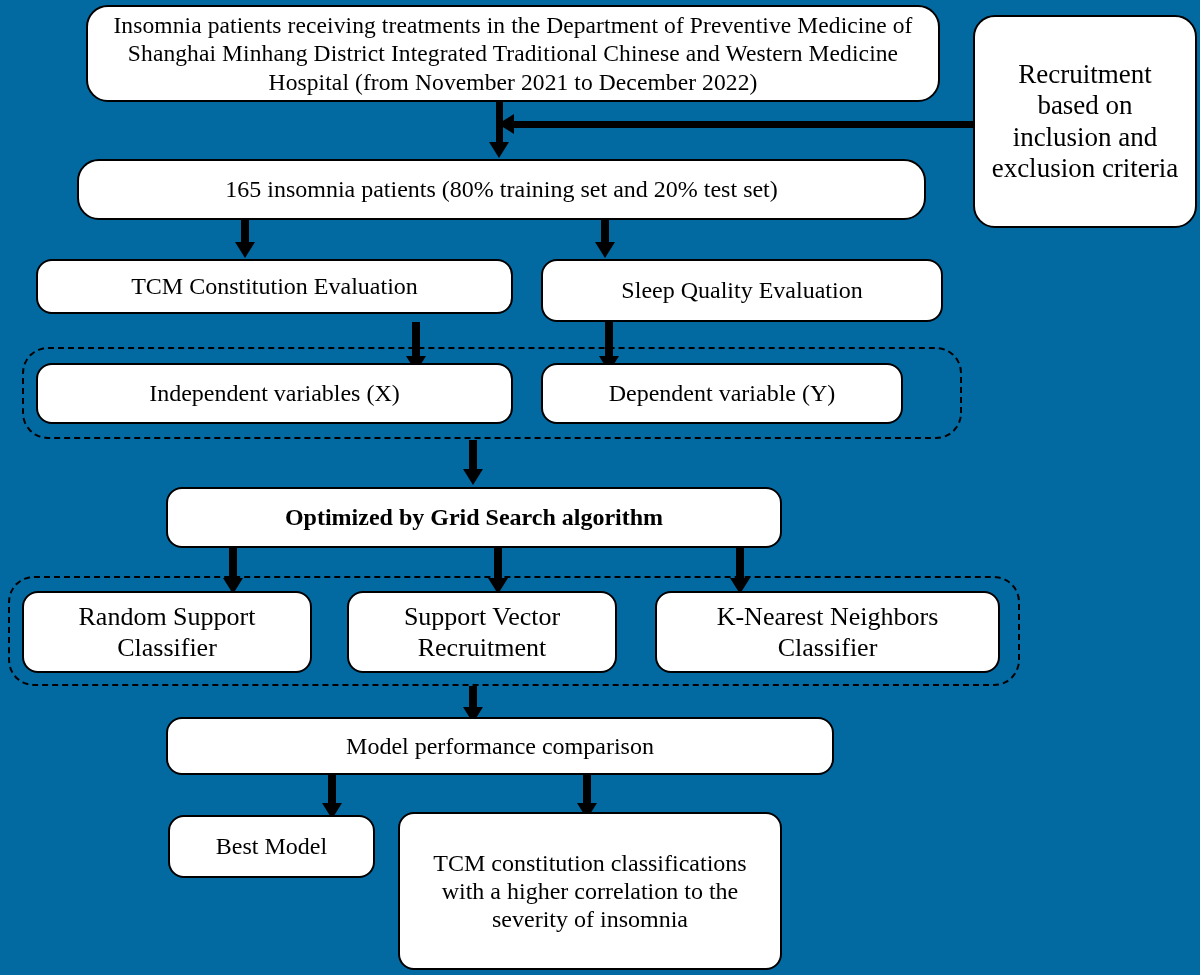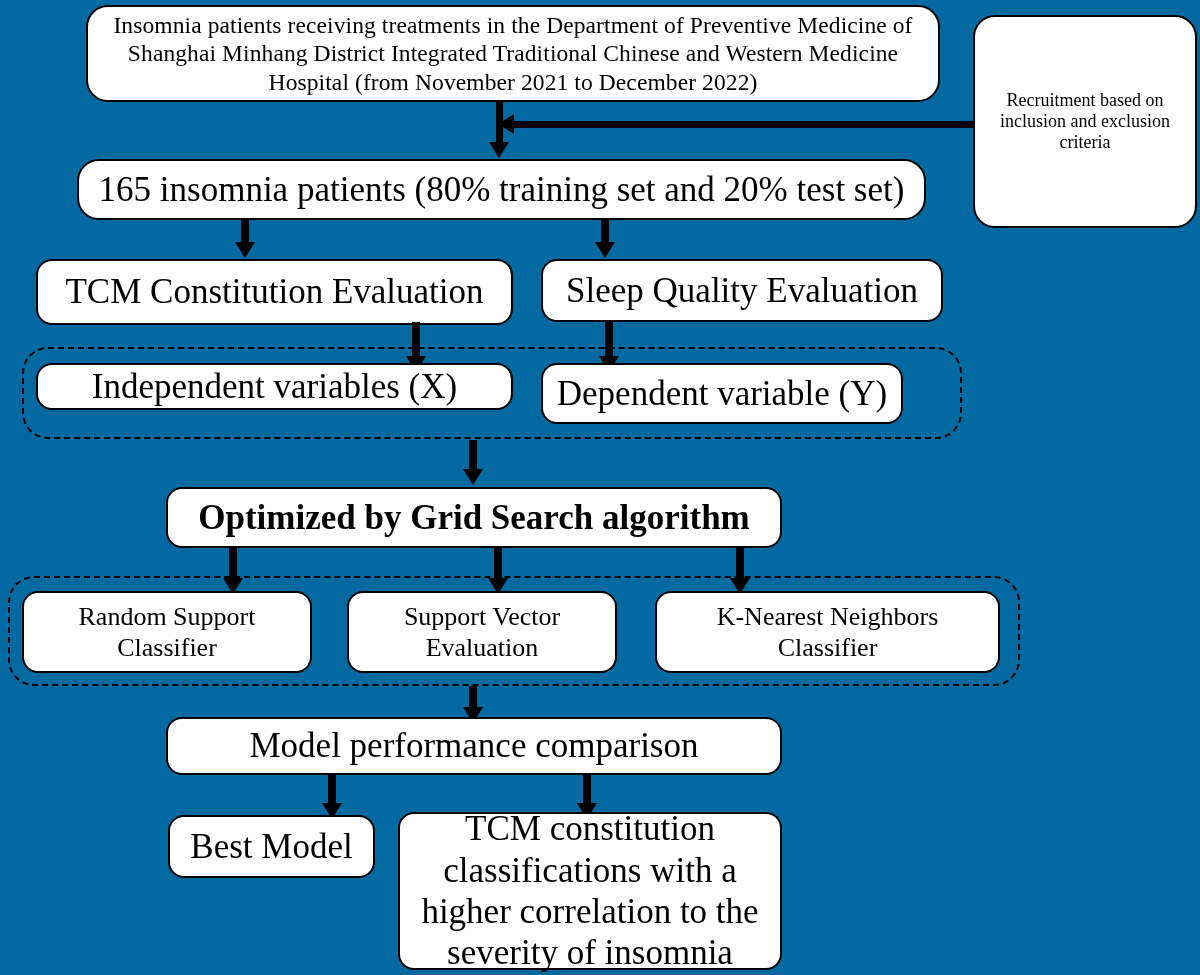--- a/index.html
+++ b/index.html
@@ -66,23 +66,23 @@
   .arrow-head-left {
     position: absolute;
     width: 0;
     height: 0;
     border-top: 10px solid transparent;
     border-bottom: 10px solid transparent;
     border-right: 16px solid #000000;
   }
   
   .fs-top   { font-size: 23.5px; letter-spacing: 0.1px; }
-  .fs-main  { font-size: 35px; }
+  .fs-main  { font-size: 24px; }
   .fs-mid   { font-size: 26px; }
-  .fs-side  { font-size: 18px; }
+  .fs-side  { font-size: 27px; }
 </style>
 </head>
 <body>
 
 <div id="flowchart">
 
   <div class="node rounded-lg fs-top" style="left:86px; top:5px; width:854px; height:97px;">
     <span class="txt">Insomnia patients receiving treatments in the Department of Preventive Medicine of Shanghai Minhang District Integrated Traditional Chinese and Western Medicine Hospital (from November 2021 to December 2022)</span>
   </div>
 
@@ -99,37 +99,37 @@
   <div class="node rounded-lg fs-main" style="left:77px; top:159px; width:849px; height:61px;">
     <span class="txt">165 insomnia patients (80% training set and 20% test set)</span>
   </div>
 
   <div class="arrow-v" style="left:241px; top:220px; width:8px; height:24px;"></div>
   <div class="arrow-head-down" style="left:235px; top:242px;"></div>
 
   <div class="arrow-v" style="left:601px; top:220px; width:8px; height:24px;"></div>
   <div class="arrow-head-down" style="left:595px; top:242px;"></div>
 
-  <div class="node rounded-md fs-main" style="left:36px; top:259px; width:477px; height:66px;font-family:Liberation Serif, serif;">
+  <div class="node rounded-md fs-main" style="left:36px; top:259px; width:477px; height:55px;font-family:Liberation Serif, serif;">
     <span class="txt">TCM Constitution Evaluation</span>
   </div>
 
   <div class="node rounded-md fs-main" style="left:541px; top:259px; width:402px; height:63px;text-align:center;">
     <span class="txt">Sleep Quality Evaluation</span>
   </div>
 
   <div class="arrow-v" style="left:412px; top:322px; width:8px; height:36px;"></div>
   <div class="arrow-head-down" style="left:406px; top:356px;"></div>
 
   <div class="arrow-v" style="left:605px; top:322px; width:8px; height:36px;"></div>
   <div class="arrow-head-down" style="left:599px; top:356px;"></div>
 
   <div class="group-dashed" style="left:22px; top:347px; width:940px; height:92px;"></div>
 
-  <div class="node rounded-md fs-main" style="left:36px; top:363px; width:477px; height:47px;">
+  <div class="node rounded-md fs-main" style="left:36px; top:363px; width:477px; height:61px;">
     <span class="txt">Independent variables (X)</span>
   </div>
 
   <div class="node rounded-md fs-main" style="left:541px; top:363px; width:362px; height:61px;">
     <span class="txt">Dependent variable (Y)</span>
   </div>
 
   <div class="arrow-v" style="left:469px; top:440px; width:8px; height:30px;"></div>
   <div class="arrow-head-down" style="left:463px; top:469px;"></div>
 
@@ -146,31 +146,31 @@
   <div class="arrow-v" style="left:736px; top:548px; width:8px; height:32px;"></div>
   <div class="arrow-head-down" style="left:730px; top:578px;"></div>
 
   <div class="group-dashed" style="left:8px; top:576px; width:1012px; height:110px;"></div>
 
   <div class="node rounded-md fs-mid" style="left:22px; top:591px; width:290px; height:82px;">
     <span class="txt">Random Support Classifier</span>
   </div>
 
   <div class="node rounded-md fs-mid" style="left:347px; top:591px; width:270px; height:82px;">
-    <span class="txt">Support Vector Evaluation</span>
+    <span class="txt">Support Vector Recruitment</span>
   </div>
 
   <div class="node rounded-md fs-mid" style="left:655px; top:591px; width:345px; height:82px;">
     <span class="txt">K-Nearest Neighbors Classifier</span>
   </div>
 
   <div class="arrow-v" style="left:469px; top:686px; width:8px; height:24px;"></div>
   <div class="arrow-head-down" style="left:463px; top:707px;"></div>
 
-  <div class="node rounded-md fs-main" style="left:166px; top:717px; width:616px; height:58px;">
+  <div class="node rounded-md fs-main" style="left:166px; top:717px; width:668px; height:58px;">
     <span class="txt">Model performance comparison</span>
   </div>
 
   <div class="arrow-v" style="left:328px; top:775px; width:8px; height:31px;"></div>
   <div class="arrow-head-down" style="left:322px; top:803px;"></div>
 
   <div class="arrow-v" style="left:583px; top:775px; width:8px; height:31px;"></div>
   <div class="arrow-head-down" style="left:577px; top:803px;"></div>
 
   <div class="node rounded-md fs-main" style="left:168px; top:815px; width:207px; height:63px;">

